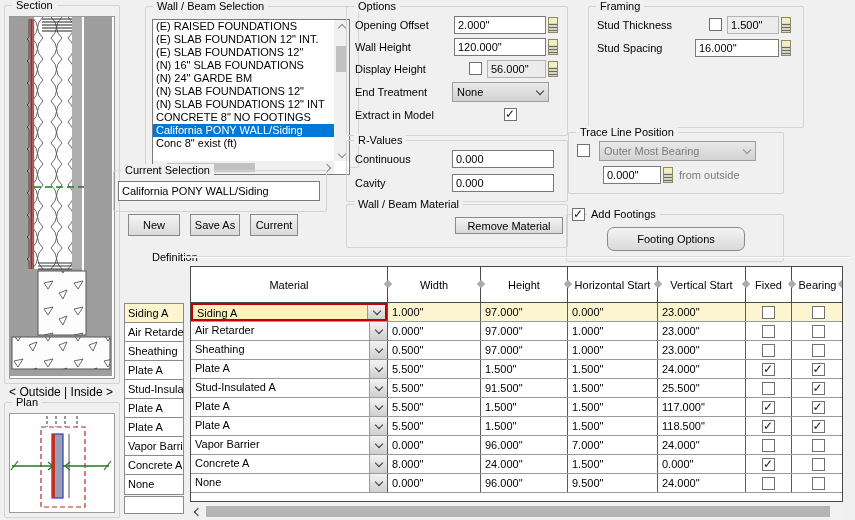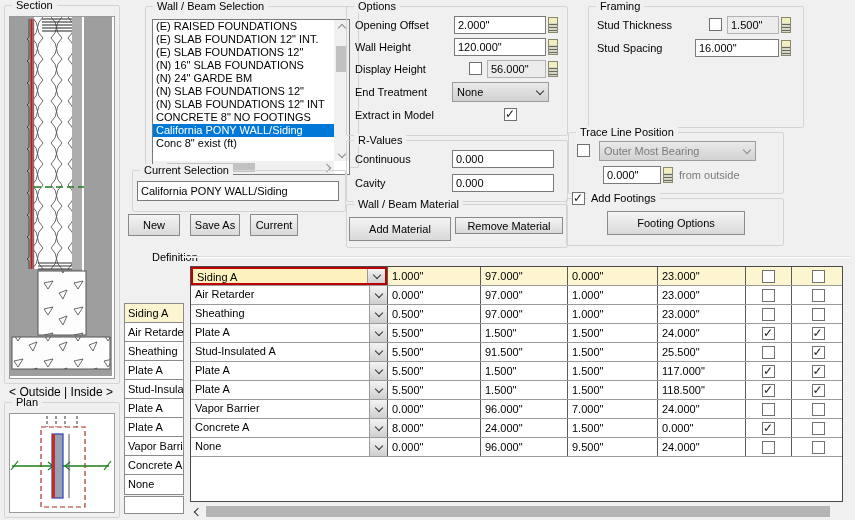--- a/index.html
+++ b/index.html
@@ -185,21 +185,21 @@
           <span class="chv left gray"></span>
         </div>
       <div class="sthumb" style="left:14px;top:2px;width:88px;height:9px;"></div>
       <div class="arr" style="right:0;top:0;width:13px;height:13px;">
           <span class="chv right gray"></span>
         </div>
     </div>
   </div>
 </div>
 
-<div class="group" style="left:132px;top:170px;width:212px;height:40px;">
+<div class="group" style="left:113px;top:170px;width:212px;height:40px;">
   <span class="gtitle">Current Selection</span>
   <input class="fld" style="left: 4px; top: 10px; width: 202px; height: 20px;" value="California PONY WALL/Siding">
 </div>
 
 <div class="btn" style="left:128px;top:214px;width:52px;height:22px;">
   <span>New</span>
 </div>
 <div class="btn" style="left:190px;top:214px;width:50px;height:22px;">
   <span>Save As</span>
 </div>
@@ -233,23 +233,20 @@
 <div class="group" style="left:346px;top:140px;width:220px;height:60px;">
   <span class="gtitle">R-Values</span>
   <span class="lbl" style="left:8px;top:12px;">Continuous</span>
   <input class="fld" style="left: 105px; top: 9px; width: 102px;" value="0.000">
   <span class="lbl" style="left:8px;top:36px;">Cavity</span>
   <input class="fld" style="left: 105px; top: 33px; width: 102px;" value="0.000">
 </div>
 
 <div class="group" style="left:346px;top:204px;width:220px;height:42px;">
   <span class="gtitle">Wall / Beam Material</span>
-  <div class="btn" style="left:2px;top:12px;width:102px;height:24px;">
-    <span>Add Material</span>
-  </div>
   <div class="btn" style="left:108px;top:12px;width:108px;height:17px;">
     <span>Remove Material</span>
   </div>
 </div>
 
 <div class="group" style="left:588px;top:6px;width:214px;height:120px;">
   <span class="gtitle">Framing</span>
   <span class="lbl" style="left:8px;top:12px;">Stud Thickness</span>
   <span class="cb abs" style="left:120px;top:11px;"></span>
   <input class="fld dis" style="left: 138px; top: 9px; width: 52px;" value="1.500&quot;">
@@ -266,24 +263,24 @@
     <span class="ctext">Outer Most Bearing</span>
     <span class="carr">
         <span class="chv down gray"></span>
       </span>
   </div>
   <input class="fld" style="left: 34px; top: 33px; width: 58px;" value="0.000&quot;">
   <span class="calc" style="left:94px;top:34px;"></span>
   <span class="lbl gray" style="left:110px;top:36px;">from outside</span>
 </div>
 
-<div class="group" style="left:566px;top:198px;width:216px;height:46px;">
+<div class="group" style="left:566px;top:214px;width:216px;height:46px;">
   <span class="cb abs checked" style="left:5px;top:-7px;background:#fff;"></span>
   <span class="gtitle" style="left:20px;">Add Footings</span>
-  <div class="btn" style="left:40px;top:12px;width:138px;height:24px;">
+  <div class="btn" style="left:40px;top:12px;width:138px;height:24px;border-radius:7px;">
     <span>Footing Options</span>
   </div>
 </div>
 
 <span class="lbl" style="left:132px;top:251px;margin-left:20px;">Definition</span>
 <div id="def-line"></div>
 
 <div id="row-headers">
     <div class="rh-cell sel">Siding A</div>
     <div class="rh-cell">Air Retarder</div>
@@ -292,20 +289,36 @@
     <div class="rh-cell">Stud-Insulated</div>
     <div class="rh-cell">Plate A</div>
     <div class="rh-cell">Plate A</div>
     <div class="rh-cell">Vapor Barrier</div>
     <div class="rh-cell">Concrete A</div>
     <div class="rh-cell">None</div>
   </div>
 <div id="rh-empty"></div>
 
 <div id="def-table">
+  <div id="def-header">
+      <div class="hcell" style="width: 197px;">Material</div>
+      <div class="hcell" style="width: 93px;">Width</div>
+      <div class="diamond" style="left: 194px;"></div>
+      <div class="hcell" style="width: 87px;">Height</div>
+      <div class="diamond" style="left: 287px;"></div>
+      <div class="hcell" style="width: 90px;">Horizontal Start</div>
+      <div class="diamond" style="left: 374px;"></div>
+      <div class="hcell" style="width: 88px;">Vertical Start</div>
+      <div class="diamond" style="left: 464px;"></div>
+      <div class="hcell" style="width: 46px;">Fixed</div>
+      <div class="diamond" style="left: 552px;"></div>
+      <div class="hcell" style="width: 52px;">Bearing</div>
+      <div class="diamond" style="left: 598px;"></div>
+      <div class="diamond" style="left: 648px;"></div>
+    </div>
   <div id="def-body">
       <div class="trow sel">
         <div class="tcell" style="width: 197px;">
           <div class="combo-row focus">
             <span class="ct">Siding A</span>
             <span class="cbtn">
               <span class="chv down"></span>
             </span>
           </div>
         </div>

